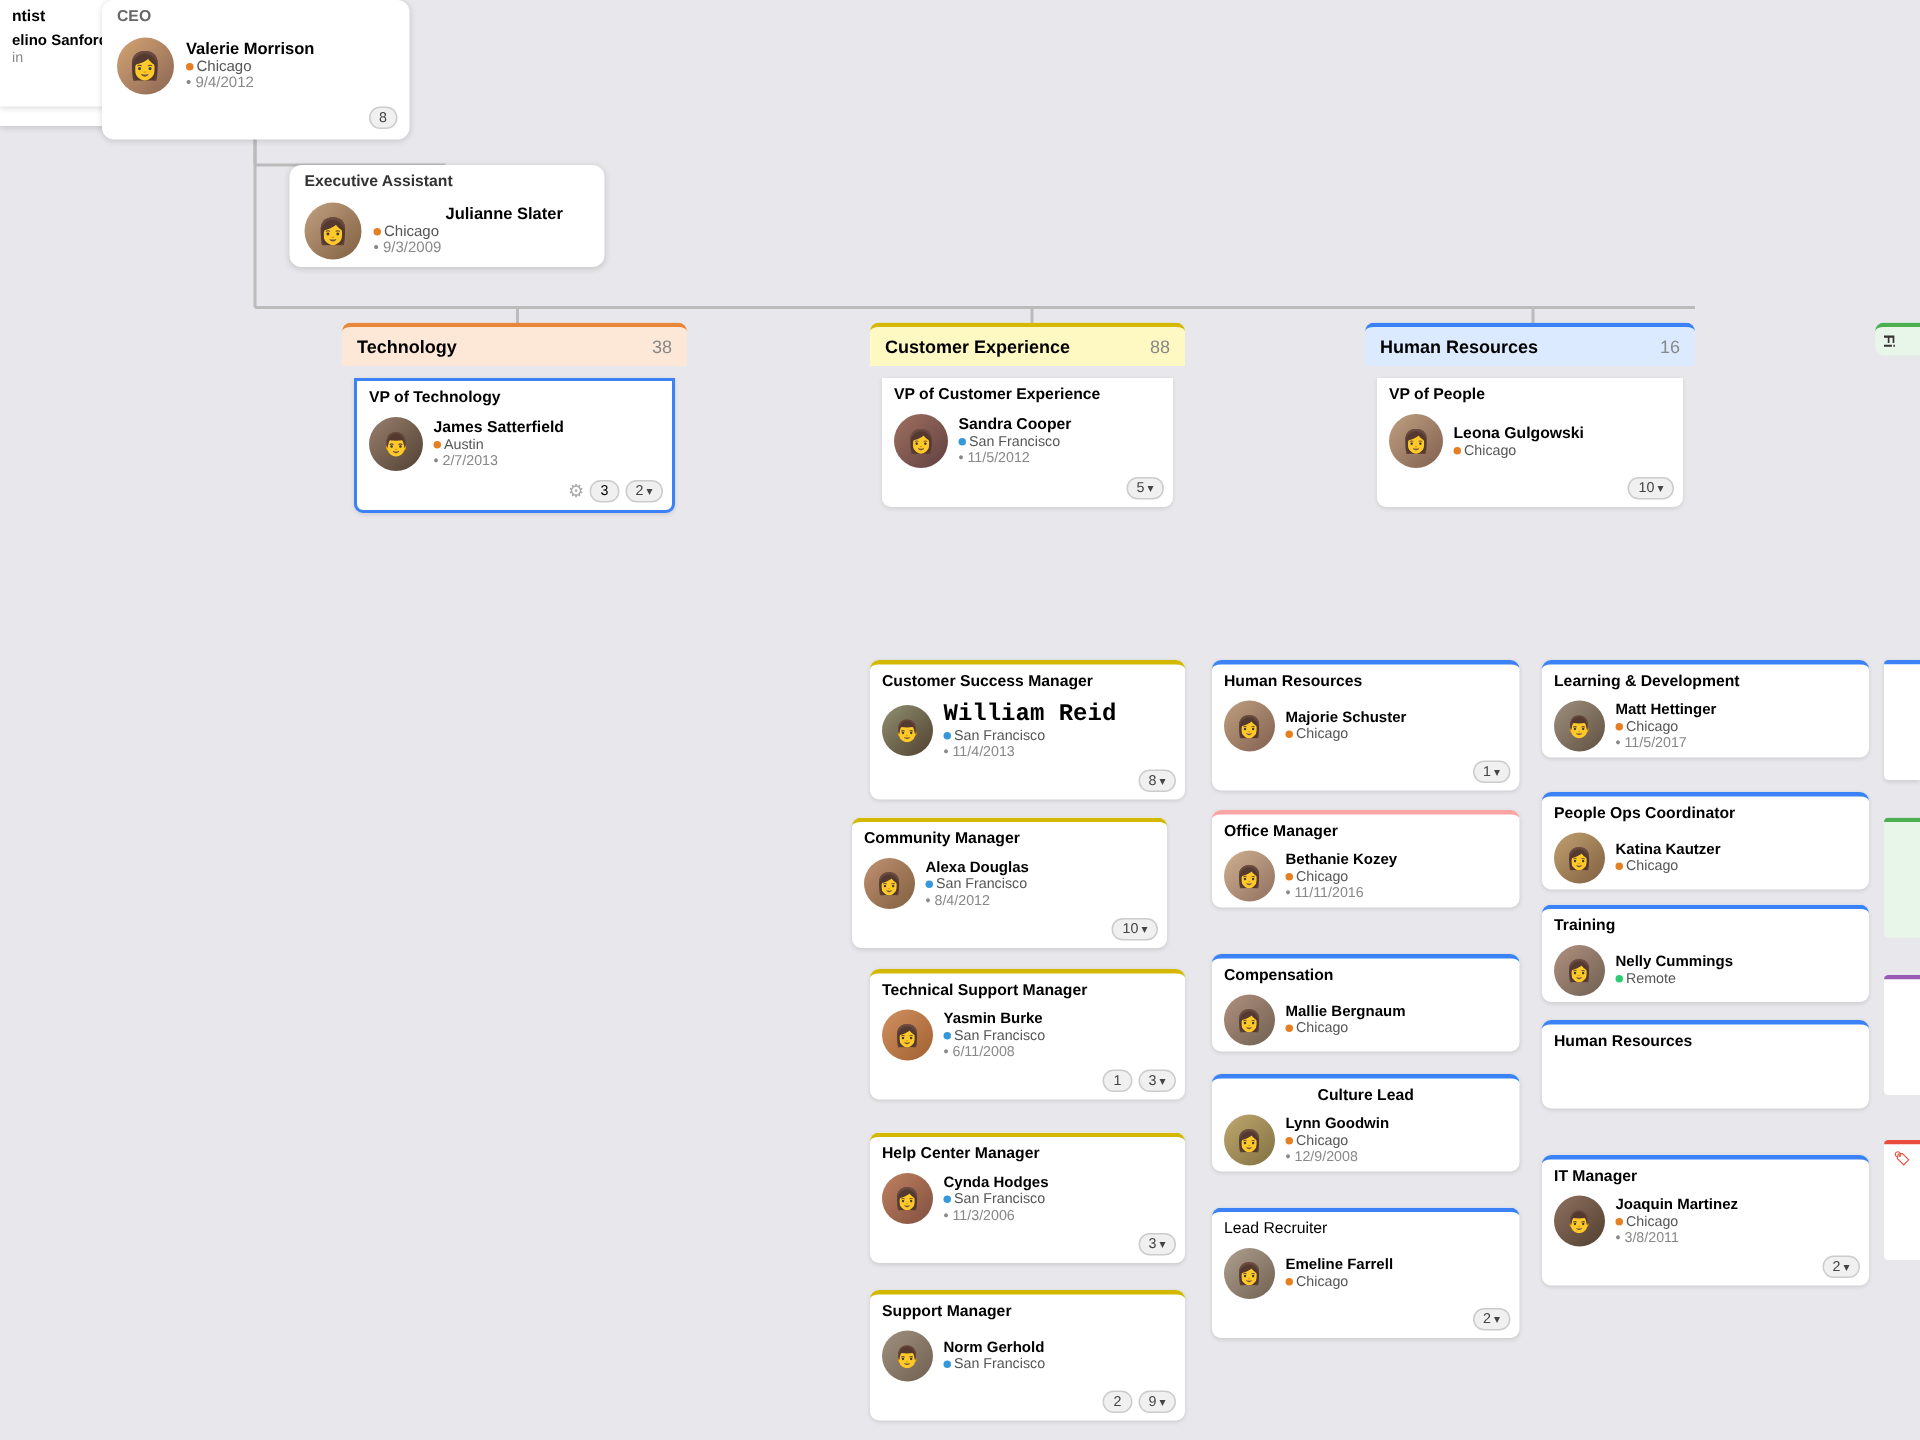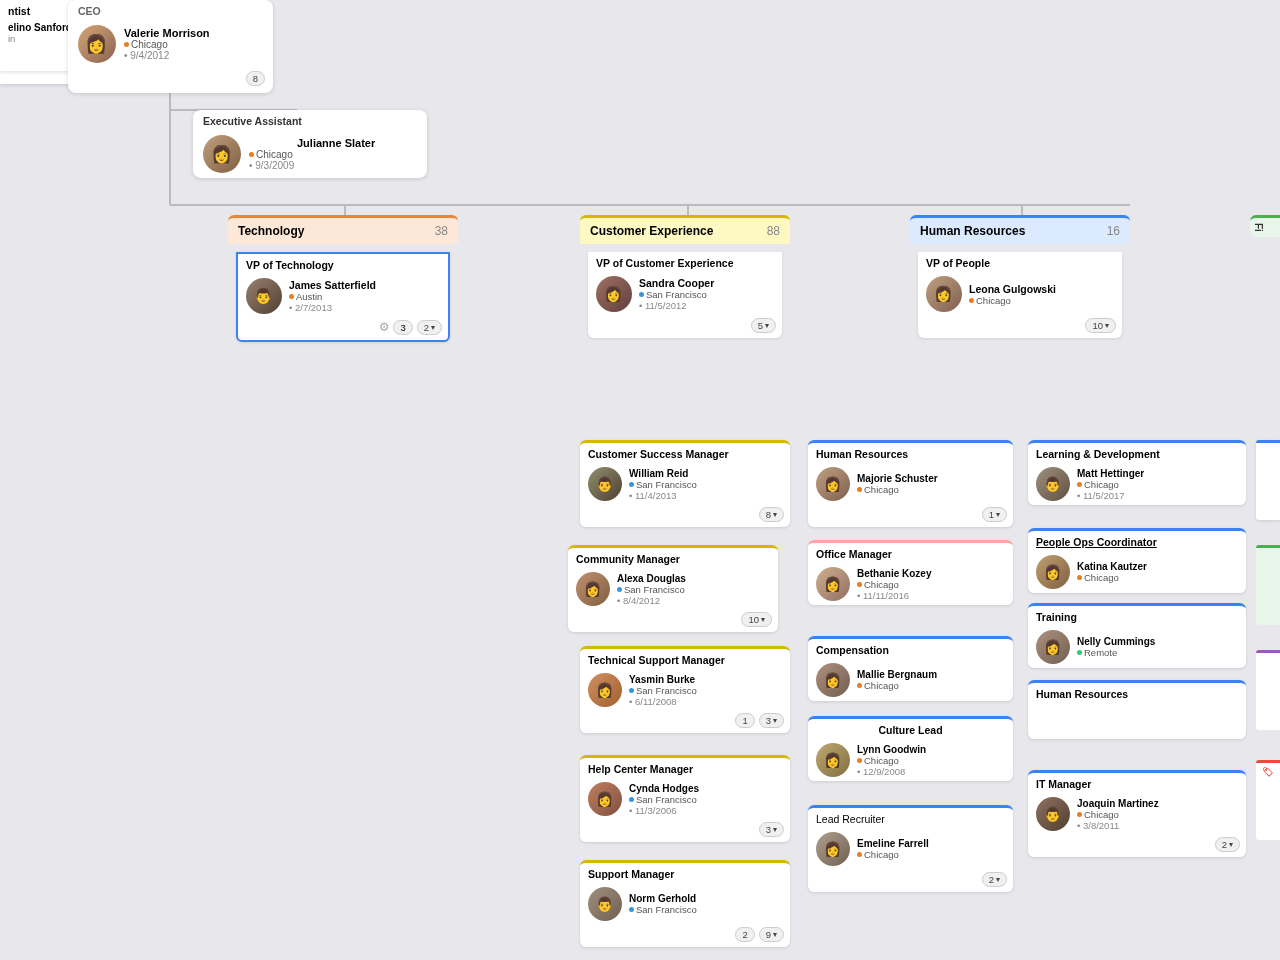--- a/index.html
+++ b/index.html
@@ -133,21 +133,21 @@
           <span>Chicago</span>
         </div>
         <div style="font-size:10px; color:#888;">• <span>9/4/2012</span></div>
       </div>
     </div>
     <div style="display:flex; justify-content:flex-end; padding:3px 8px 7px;">
       <span class="badge">8</span>
     </div>
   </div>
 
-  <div style="position:absolute; top:110px; left:193px; width:234px; background:#fff; border-radius:8px; box-shadow:0 1px 4px rgba(0,0,0,0.15);">
+  <div style="position:absolute; top:110px; left:193px; width:210px; background:#fff; border-radius:8px; box-shadow:0 1px 4px rgba(0,0,0,0.15);">
     <div style="padding:5px 10px 3px; font-size:10.5px; font-weight:700; color:#333;">Executive Assistant</div>
     <div style="display:flex; align-items:center; padding:5px 10px; gap:8px;">
       <div style="width:38px; height:38px; border-radius:50%; background:linear-gradient(135deg,#c0a080,#806040); flex-shrink:0; font-size:17px; display:flex; align-items:center; justify-content:center;">👩</div>
       <div>
         <div style="font-size:11px; font-weight:700;margin-left:48px;">Julianne Slater</div>
         <div style="font-size:10px; color:#555; display:flex; align-items:center; gap:2px;">
           <span style="display:inline-block; width:5px; height:5px; border-radius:50%; background:#e67e22;"></span>
           <span>Chicago</span>
         </div>
         <div style="font-size:10px; color:#888;">• <span>9/3/2009</span></div>
@@ -233,21 +233,21 @@
 
   <div style="position:absolute; top:215px; left:1250px; width:30px; background:#e8f5e9; border-top:3px solid #4caf50; border-radius:6px 0 0 6px;">
     <div style="padding:5px 3px; font-size:10px; font-weight:700; color:#333; writing-mode:vertical-lr;">Fi</div>
   </div>
 
   <div style="position:absolute; top:440px; left:580px; width:210px; background:#fff; border-radius:6px; box-shadow:0 1px 3px rgba(0,0,0,0.12);">
     <div style="padding:5px 8px 3px; font-size:10.5px; font-weight:700; border-top:3px solid #d4b800; border-radius:6px 6px 0 0;">Customer Success Manager</div>
     <div style="display:flex; align-items:center; padding:4px 8px; gap:7px;">
       <div style="width:34px; height:34px; border-radius:50%; background:linear-gradient(135deg,#909070,#504030); flex-shrink:0; display:flex; align-items:center; justify-content:center; font-size:14px;">👨</div>
       <div>
-        <div style="font-size:10px; font-weight:700;">William Reid</div>
+        <div style="font-size:16px; font-weight:700;font-family:Liberation Mono, monospace;">William Reid</div>
         <div style="font-size:9.5px; color:#555; display:flex; align-items:center; gap:2px;">
           <span style="display:inline-block; width:5px; height:5px; border-radius:50%; background:#3498db;"></span>
           <span>San Francisco</span>
         </div>
         <div style="font-size:9.5px; color:#888;">• <span>11/4/2013</span></div>
       </div>
     </div>
     <div style="display:flex; justify-content:flex-end; padding:2px 6px 5px;">
       <span class="badge">8 <span class="badge-chevron">▾</span></span>
     </div>
@@ -413,21 +413,21 @@
         <div style="font-size:9.5px; color:#555; display:flex; align-items:center; gap:2px;">
           <span style="display:inline-block; width:5px; height:5px; border-radius:50%; background:#e67e22;"></span>
           <span>Chicago</span>
         </div>
         <div style="font-size:9.5px; color:#888;">• <span>11/5/2017</span></div>
       </div>
     </div>
   </div>
 
   <div style="position:absolute; top:528px; left:1028px; width:218px; background:#fff; border-radius:6px; box-shadow:0 1px 3px rgba(0,0,0,0.12);">
-    <div style="padding:5px 8px 3px; font-size:10.5px; font-weight:700; border-top:3px solid #3b82f6; border-radius:6px 6px 0 0;text-decoration:underline;">People Ops Coordinator</div>
+    <div style="padding:5px 8px 3px; font-size:10.5px; font-weight:700; border-top:3px solid #3b82f6; border-radius:6px 6px 0 0;">People Ops Coordinator</div>
     <div style="display:flex; align-items:center; padding:4px 8px; gap:7px;">
       <div style="width:34px; height:34px; border-radius:50%; background:linear-gradient(135deg,#c0a070,#806040); flex-shrink:0; display:flex; align-items:center; justify-content:center; font-size:14px;">👩</div>
       <div>
         <div style="font-size:10px; font-weight:700;">Katina Kautzer</div>
         <div style="font-size:9.5px; color:#555; display:flex; align-items:center; gap:2px;">
           <span style="display:inline-block; width:5px; height:5px; border-radius:50%; background:#e67e22;"></span>
           <span>Chicago</span>
         </div>
       </div>
     </div>

